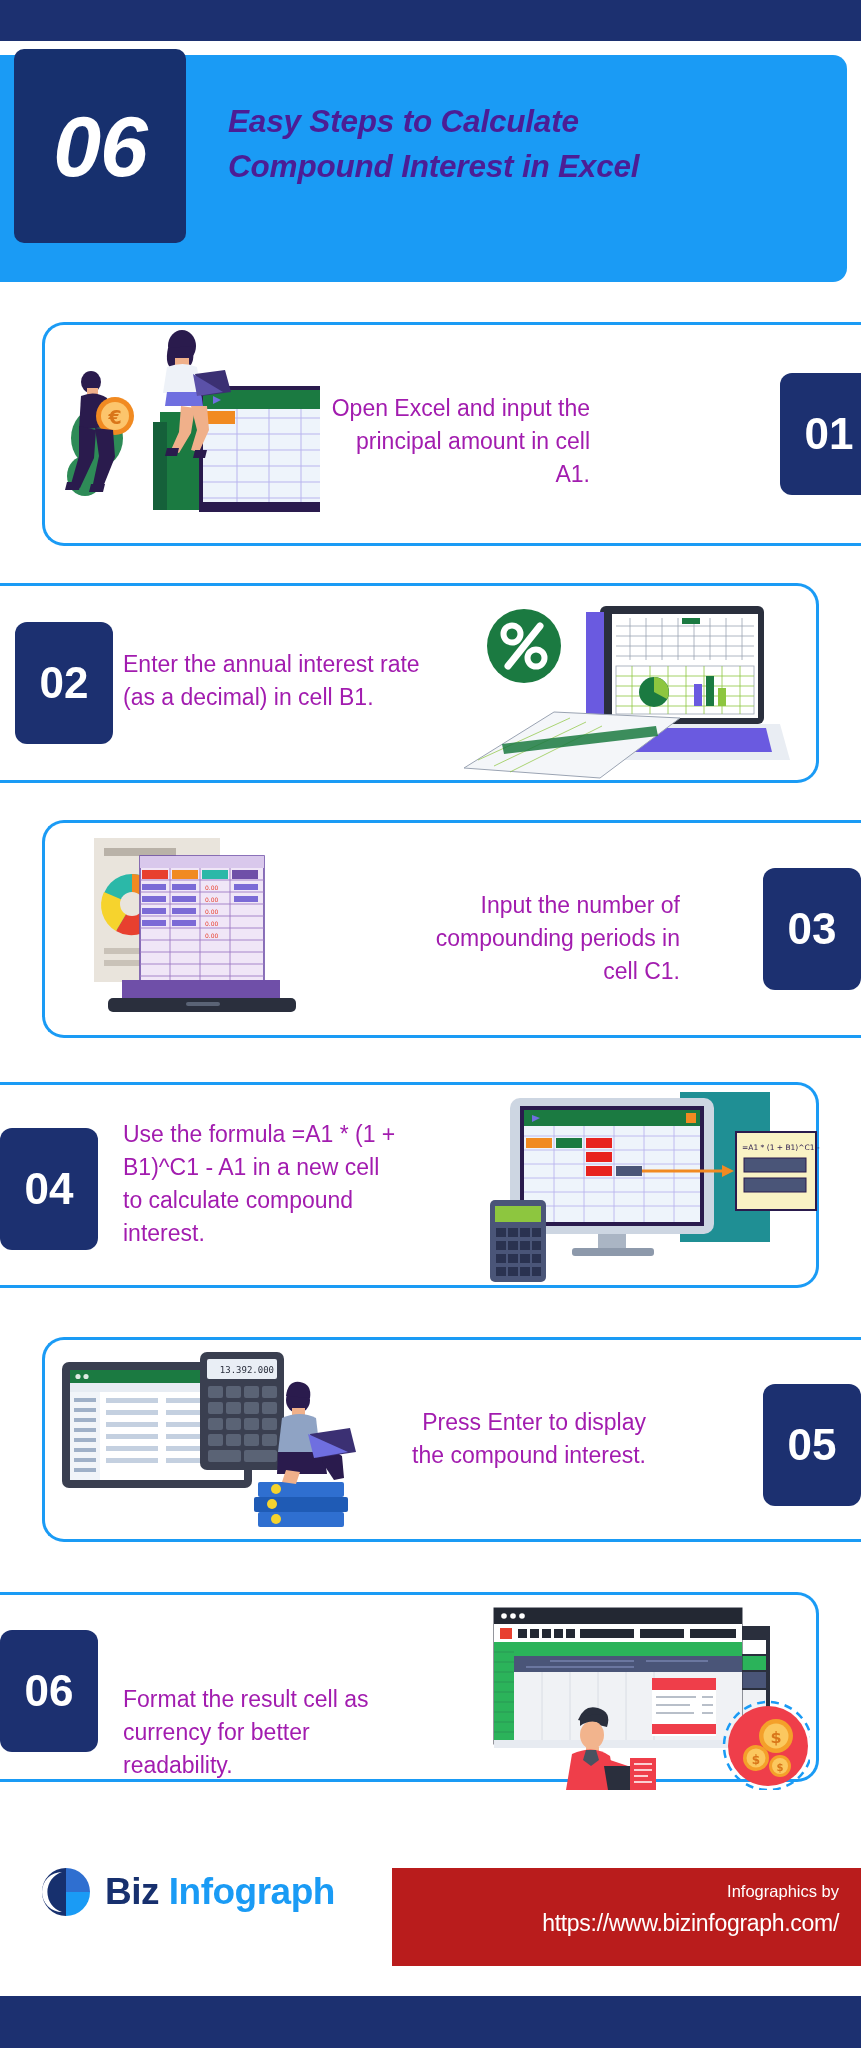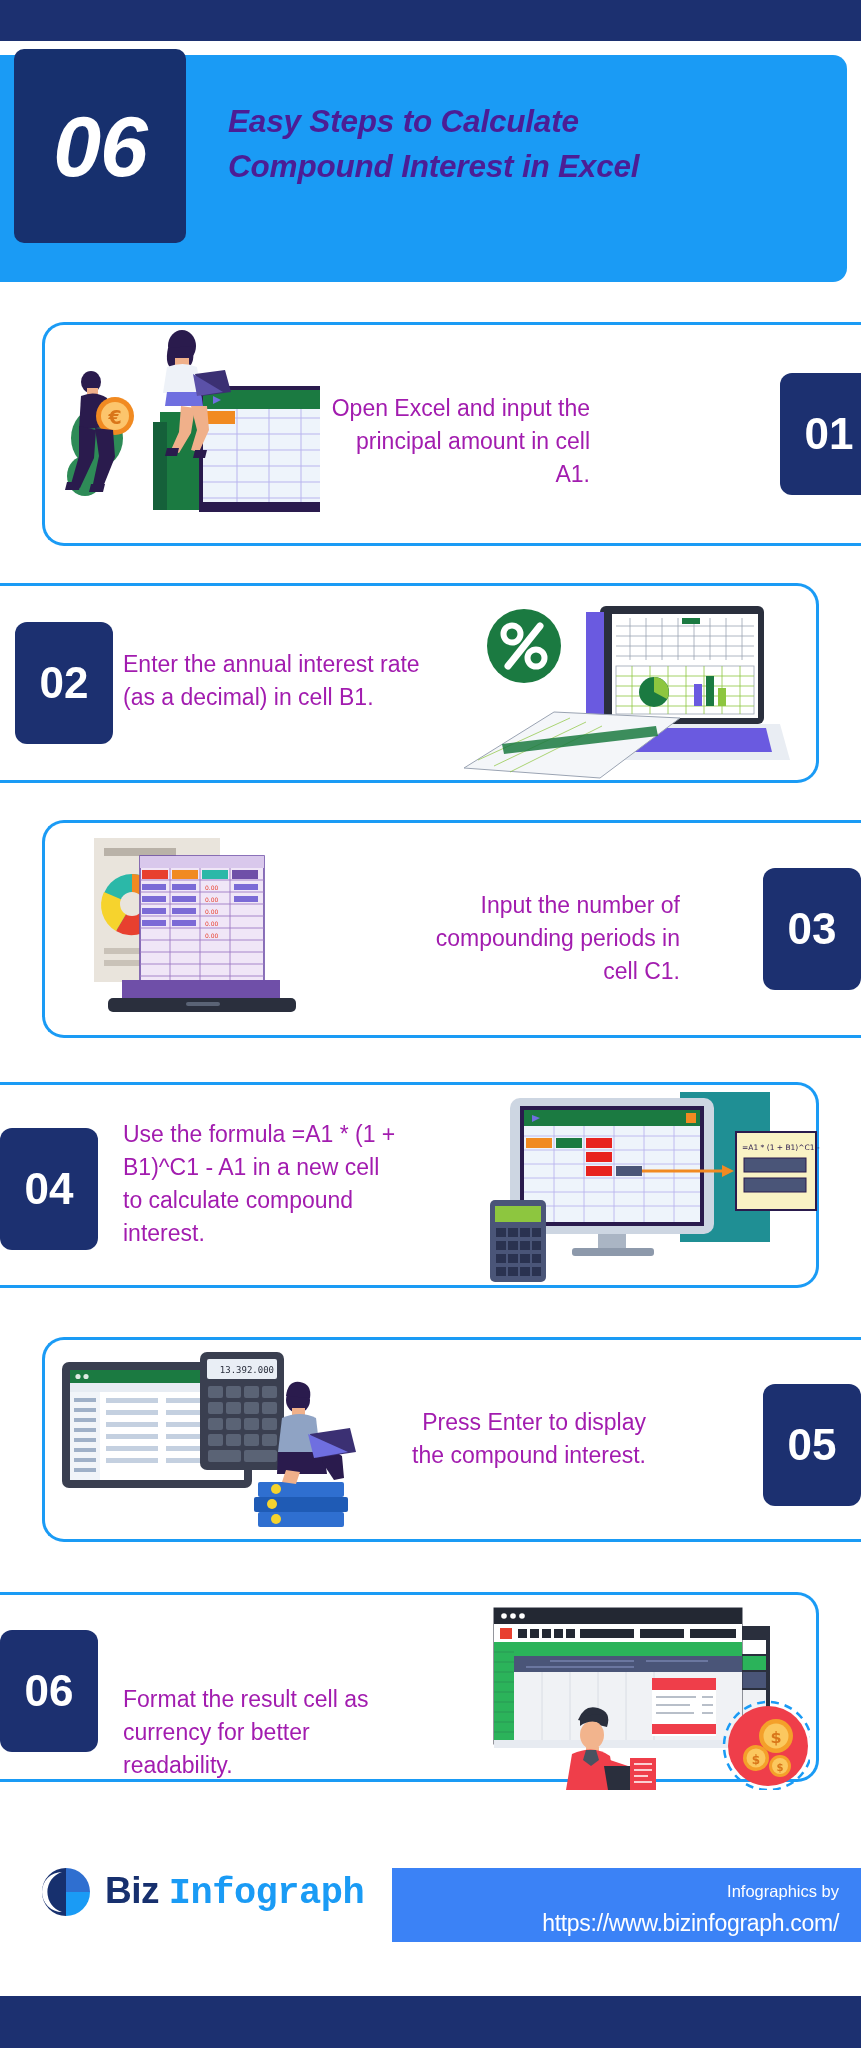--- a/index.html
+++ b/index.html
@@ -100,26 +100,26 @@
   }
 
   
   .footer-logo {
     position:absolute; left:40px; top:1866px;
     display:flex; align-items:center; gap:13px;
   }
   .logo-mark { width:52px; height:52px; position:relative; }
   .logo-text { font-size:37px; font-weight:bold; letter-spacing:-0.5px; }
   .logo-biz { color:#17306e; }
-  .logo-info { color:#1a9bf5;font-family:Liberation Mono, monospace; }
+  .logo-info { color:#1a9bf5; }
 
   .footer-url-box {
     position:absolute; left:392px; top:1868px;
-    width:469px; height:74px;
-    background:#3b82f6;
+    width:469px; height:98px;
+    background:#b91c1c;
     padding:10px 22px 0 0;
     text-align:right;
     color:#ffffff;
   }
   .footer-by { font-size:16.5px; line-height:1.6; }
   .footer-link { font-size:23px; line-height:1.7; letter-spacing:-0.3px; }
 </style>
 </head>
 <body>
 

